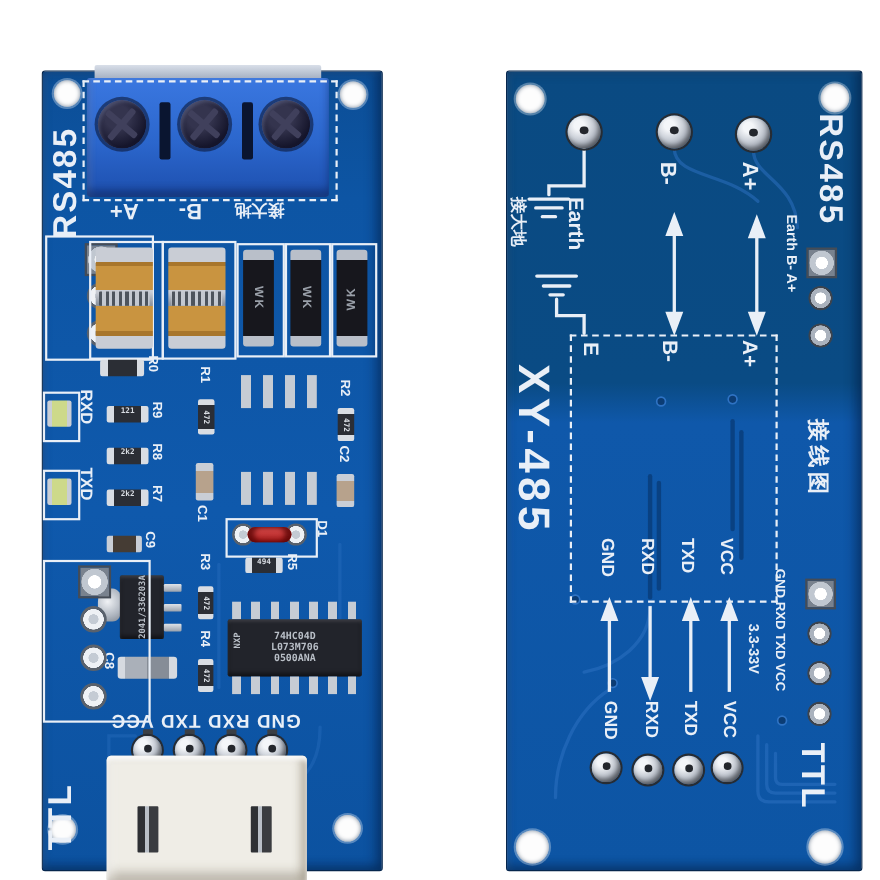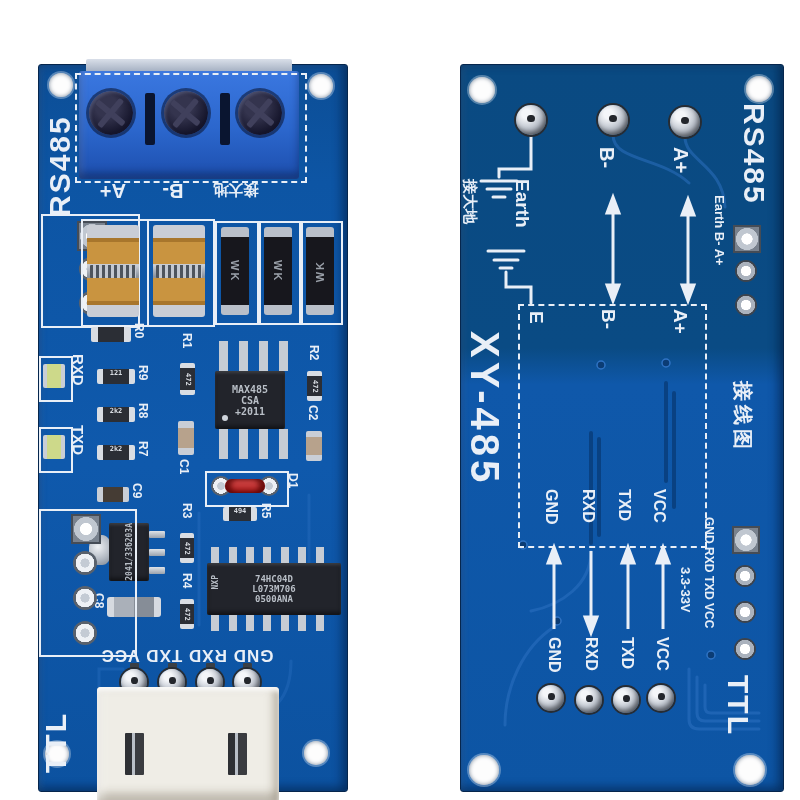--- a/index.html
+++ b/index.html
@@ -157,26 +157,20 @@
     <div class="res-h" style="left:58px;top:380px;width:38px;height:15px;">
         <span class="rval">2k2</span>
       </div>
     <div class="ref vt" style="left:98px;top:376px;height:26px;">R7</div>
 
     <div class="ref vt" style="left:142px;top:268px;height:24px;">R1</div>
     <div class="res-v" style="left:141px;top:298px;width:15px;height:32px;">
         <span class="rval vt">472</span>
       </div>
     <div class="leads4" style="left:180px;top:276px;height:30px;"></div>
-    <div class="ic" style="left:176px;top:306px;width:70px;height:58px;">
-      <span class="mk" style="font-size:10px;">MAX485</span>
-      <span class="mk" style="font-size:10px;">CSA</span>
-      <span class="mk" style="font-size:10px;">+2011</span>
-      <span style="position:absolute;left:7px;bottom:8px;width:6px;height:6px;border-radius:50%;background:#cfd4db;"></span>
-    </div>
     <div class="leads4" style="left:180px;top:364px;height:30px;"></div>
 
     <div class="cap-v" style="left:139px;top:356px;width:16px;height:34px;"></div>
     <div class="ref vt" style="left:139px;top:394px;height:24px;">C1</div>
     <div class="ref vt" style="left:269px;top:280px;height:24px;">R2</div>
     <div class="res-v" style="left:268px;top:306px;width:15px;height:30px;">
         <span class="rval vt">472</span>
       </div>
     <div class="ref vt" style="left:268px;top:340px;height:24px;">C2</div>
     <div class="cap-v" style="left:267px;top:366px;width:16px;height:30px;"></div>
@@ -205,21 +199,21 @@
     <div class="regtab" style="left:50px;top:470px;width:22px;height:30px;"></div>
     <div class="ic" style="left:70px;top:458px;width:40px;height:58px;">
       <span class="mk vtf" style="font-size:8px;">6203A</span>
       <span class="mk vtf" style="font-size:8px;">2041/33</span>
     </div>
     <div class="leg" style="left:110px;top:466px;width:16px;height:7px;"></div>
     <div class="leg" style="left:110px;top:484px;width:16px;height:7px;"></div>
     <div class="leg" style="left:110px;top:502px;width:16px;height:7px;"></div>
 
     <div class="leads7" style="left:172px;top:482px;height:16px;"></div>
-    <div class="ic" style="left:168px;top:498px;width:134px;height:52px;">
+    <div class="ic" style="left:168px;top:498px;width:122px;height:52px;">
       <span class="mk" style="font-size:9px;">74HC04D</span>
       <span class="mk" style="font-size:9px;">L073M706</span>
       <span class="mk" style="font-size:9px;">0500ANA</span>
       <span class="mk vtf" style="position:absolute;left:4px;top:12px;font-size:8px;">NXP</span>
     </div>
     <div class="leads7" style="left:172px;top:550px;height:16px;"></div>
 
     <div class="ref vt" style="left:54px;top:528px;height:24px;">C8</div>
     <div class="cap-big" style="left:68px;top:532px;width:54px;height:20px;"></div>
 

